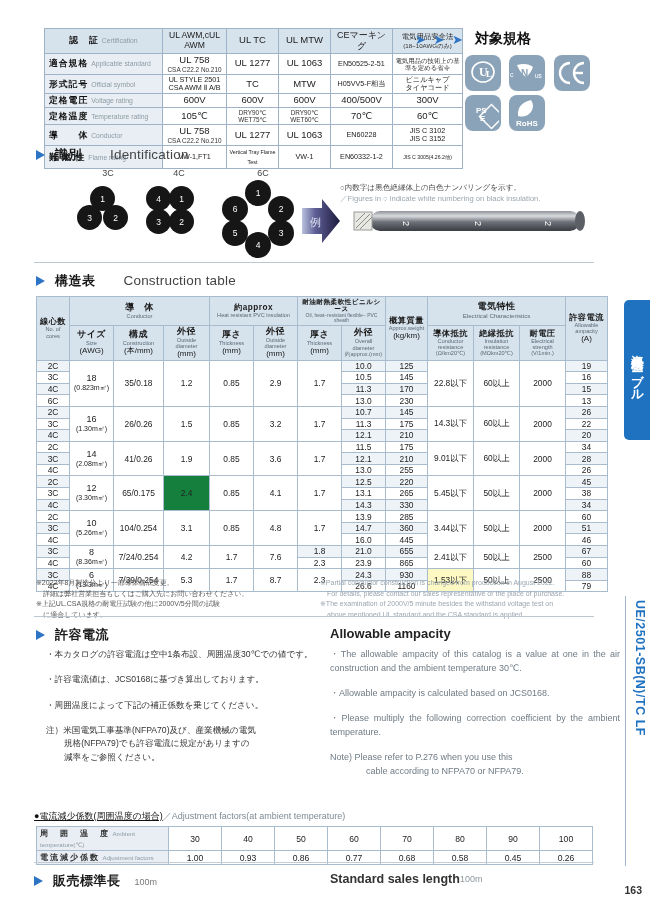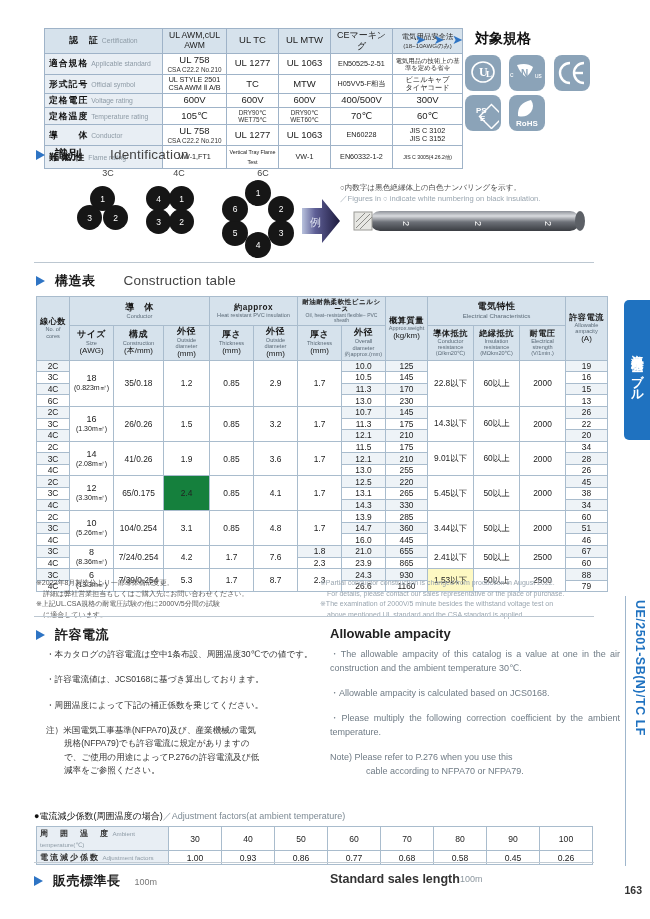--- a/index.html
+++ b/index.html
@@ -95,21 +95,21 @@
   .amp-jp { position:absolute; left:46px; top:648px; width:275px; font-size:8.6px; line-height:1.55; color:#333;}
   .amp-jp p { margin:0 0 12px 0; text-indent:0;}
   .amp-jp p.note { padding-left:0; }
   .amp-jp p.note span.ind { display:block; padding-left:18px; text-indent:0;}
   .amp-en { position:absolute; left:330px; top:648px; width:290px; font-size:9px; line-height:1.55; color:#6f7b85;}
   .amp-en p { margin:0 0 11px 0; text-align:justify;}
   .amp-en p.note span.ind{ display:block; padding-left:36px;}
 
   
   .adj-title { position:absolute; left:34px; top:810px; font-size:9px; color:#333;}
-  .adj-title .bullet{ color:#111;}
+  .adj-title .bullet{ color:#111;text-decoration:underline;}
   .adj-title .en { color:#7d8a94;}
   .adj-wrap { position:absolute; left:36px; top:826px;}
   table.adj { border-collapse:collapse; font-size:8.6px;}
   table.adj td, table.adj th { border:1px solid #a9bccd; text-align:center; padding:1px 0; }
   table.adj th { background:#e8eef4; font-weight:normal; text-align:left; padding-left:3px; width:132px;}
   table.adj td { width:53px; color:#222;}
   .adj-lbl-jp{ font-weight:bold; font-size:8px; letter-spacing:2px;}
   .adj-lbl-en{ color:#8e9ba6; font-size:6.2px; letter-spacing:0; font-weight:normal;}
 
   
@@ -714,21 +714,20 @@
   </div>
   <div class="amp-head-en">Allowable ampacity</div>
 
   <div class="amp-jp">
     <p>・本カタログの許容電流は空中1条布設、周囲温度30℃での値です。</p>
     <p>・許容電流値は、JCS0168に基づき算出しております。</p>
     <p>・周囲温度によって下記の補正係数を乗じてください。</p>
     <p class="note">
       <span>注）米国電気工事基準(NFPA70)及び、産業機械の電気</span>
       <span class="ind">規格(NFPA79)でも許容電流に規定がありますの</span>
-      <span class="ind">で、ご使用の用途によってP.276の許容電流及び低</span>
       <span class="ind">減率をご参照ください。</span>
     </p>
   </div>
 
   <div class="amp-en">
     <p>・The allowable ampacity of this catalog is a value at one in the air construction and the ambient temperature 30℃.</p>
     <p>・Allowable ampacity is calculated based on JCS0168.</p>
     <p>・Please multiply the following correction coefficient by the ambient temperature.</p>
     <p class="note">
       <span>Note) Please refer to P.276 when you use this</span>

